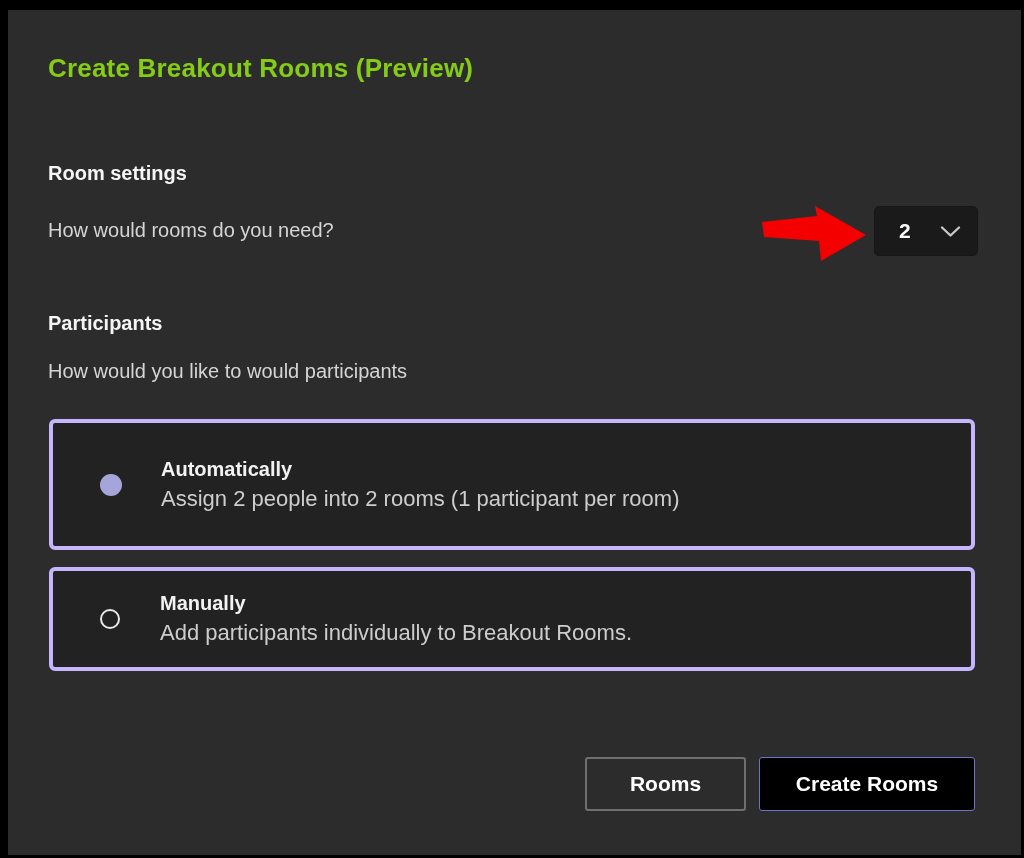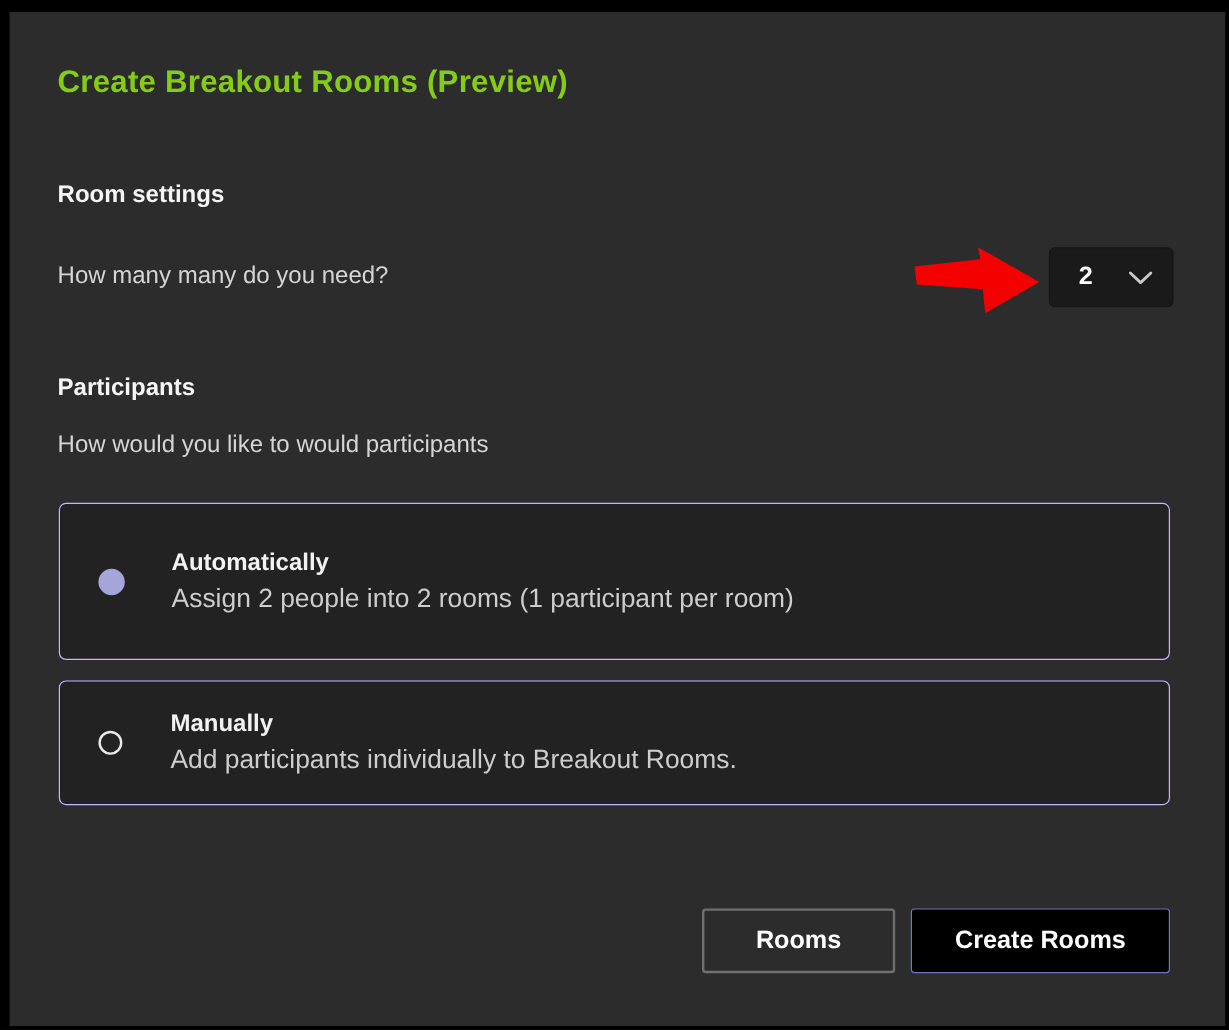--- a/index.html
+++ b/index.html
@@ -11,41 +11,41 @@
     position:absolute; left:8px; top:10px; right:3px; bottom:3px;
     background:#2d2c2c; color:#fff;
   }
 
   .dialog-title {
     position:absolute; left:40px; top:43px;
     font-size:26px; font-weight:bold; color:#84cc16; letter-spacing:.2px;
   }
 
   .section-heading { position:absolute; font-size:20px; font-weight:bold; color:#f5f5f5; }
-  .heading-room    { left:40px; top:141px; }
+  .heading-room    { left:40px; top:152px; }
   .heading-part    { left:40px; top:302px; }
 
   .question { position:absolute; font-size:20px; font-weight:400; color:#d6d5d5; }
   .q-rooms  { left:40px; top:209px; }
   .q-assign { left:40px; top:350px; }
 
   .rooms-dropdown {
     position:absolute; left:866px; top:196px; width:104px; height:50px;
     background:#1b1a1a; border:1px solid #161616; border-radius:5px;
     display:flex; align-items:center; justify-content:space-between;
     padding:0 16px 0 24px; cursor:pointer;
   }
   .rooms-dropdown .value { font-size:21px; font-weight:bold; color:#fbfbfb; }
 
   .arrow-annotation { position:absolute; left:754px; top:193px; width:110px; height:62px; }
 
   .option-card {
     position:absolute; left:41px; width:926px; height:131px;
-    background:#232222; border:1px solid #c4b5fd; border-radius:6px;
-    display:flex; align-items:center; padding-left:32px; cursor:pointer;
+    background:#232222; border:4px solid #c4b5fd; border-radius:6px;
+    display:flex; align-items:center; padding-left:47px; cursor:pointer;
   }
   .card-auto   { top:409px; }
   .card-manual { top:557px; height:104px; }
 
   .radio { flex:0 0 auto; width:22px; height:22px; border-radius:50%; margin-right:39px; }
   .radio.selected   { background:#a6a5d9; }
   .radio.unselected { width:20px; height:20px; background:transparent; border:2px solid #e9e9e9; margin-right:40px; }
 
   .option-text .label { font-size:20px; font-weight:bold; color:#f2f2f2; margin-bottom:5px; }
   .option-text .desc  { font-size:22px; font-weight:400; color:#cecdcd; }
@@ -67,21 +67,21 @@
 </head>
 <body>
 
 <div class="frame">
   <div class="dialog">
 
     <div class="dialog-title">Create Breakout Rooms (Preview)</div>
 
     <div class="section-heading heading-room">Room settings</div>
 
-    <div class="question q-rooms">How many many do you need?</div>
+    <div class="question q-rooms">How would rooms do you need?</div>
 
     <div class="rooms-dropdown">
       <span class="value">2</span>
       <span style="display:flex;">
         <svg width="21" height="13" viewBox="0 0 21 13">
           <path d="M2 2.5 L10.5 10.5 L19 2.5" stroke="#c9c8c8" stroke-width="2.4" fill="none" stroke-linecap="round" stroke-linejoin="round"></path>
         </svg>
       </span>
     </div>
 

